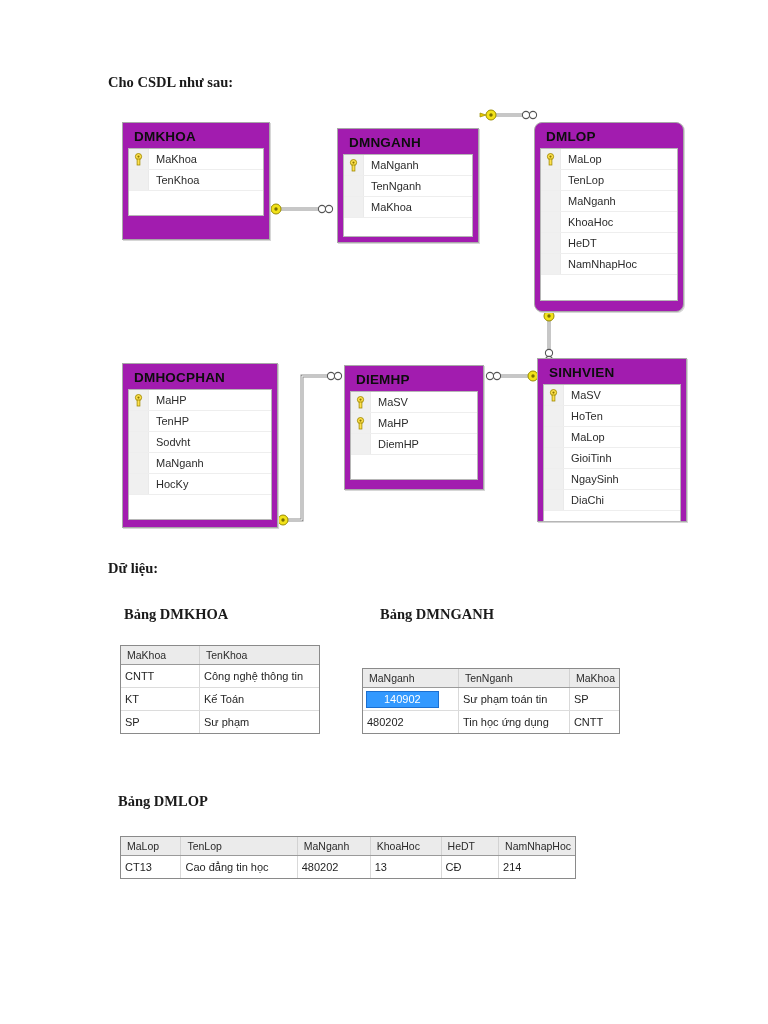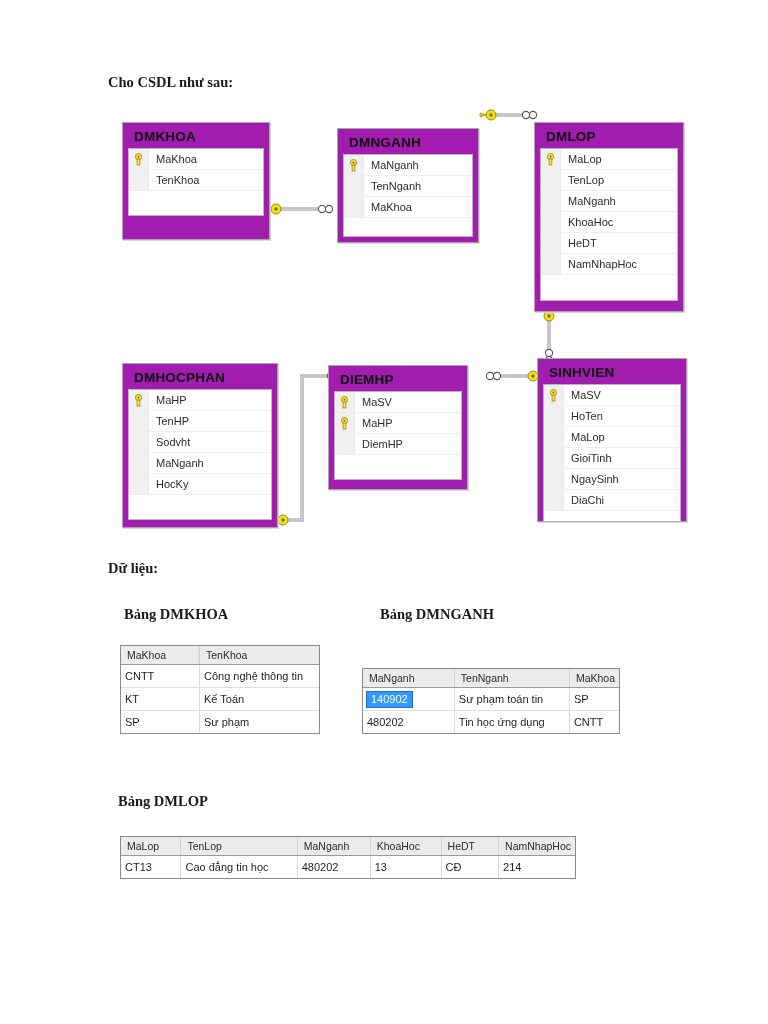--- a/index.html
+++ b/index.html
@@ -132,21 +132,21 @@
     padding: 3px 4px 3px 4px;
     white-space: nowrap;
     height: 16px;
   }
   .grid td:last-child { border-right: none; }
   .grid tr:last-child td { border-bottom: none; }
   .cell-sel {
     background: #3399ff;
     color: #ffffff;
     outline: 1px solid #1c6fd0;
-    padding: 1px 4px;
+    padding: 1px 17px;
     display: inline-block;
     line-height: 13px;
   }
 </style>
 </head>
 <body>
 
 <div class="doc-text" id="intro-line">Cho CSDL như sau:</div>
 <div class="doc-text" id="data-line">Dữ liệu:</div>
 <div class="doc-text" id="cap-dmkhoa">Bảng DMKHOA</div>
@@ -249,21 +249,21 @@
         <span class="er-fname">TenNganh</span>
       </div>
       <div class="er-field">
         <span class="er-gutter"></span>
         <span class="er-fname">MaKhoa</span>
       </div>
       <div class="er-filler" style="height:18px;"></div>
     </div>
   </div>
 
-  <div class="er-table" style="left:534px; top:22px; width:150px; height:190px;">
+  <div class="er-table" style="left:534px; top:22px; width:150px; height:190px;border-radius:8px;">
     <div class="er-title">DMLOP</div>
     <div class="er-fieldbox">
       <div class="er-field">
         <span class="er-gutter">
           <svg class="key-ico" viewBox="0 0 11 13">
               <circle cx="5.5" cy="3.6" r="3.1" fill="#ffe14d" stroke="#a08a00" stroke-width="0.9"></circle>
               <circle cx="5.5" cy="3.6" r="1.1" fill="#8a7600"></circle>
               <rect x="4.1" y="6" width="2.8" height="6" fill="#ffe14d" stroke="#a08a00" stroke-width="0.8"></rect>
             </svg>
         </span>
@@ -319,21 +319,21 @@
         <span class="er-fname">MaNganh</span>
       </div>
       <div class="er-field">
         <span class="er-gutter"></span>
         <span class="er-fname">HocKy</span>
       </div>
       <div class="er-filler" style="height:24px;"></div>
     </div>
   </div>
 
-  <div class="er-table" style="left:328px; top:265px; width:140px; height:125px;">
+  <div class="er-table" style="left:344px; top:265px; width:140px; height:125px;">
     <div class="er-title">DIEMHP</div>
     <div class="er-fieldbox">
       <div class="er-field">
         <span class="er-gutter">
           <svg class="key-ico" viewBox="0 0 11 13">
               <circle cx="5.5" cy="3.6" r="3.1" fill="#ffe14d" stroke="#a08a00" stroke-width="0.9"></circle>
               <circle cx="5.5" cy="3.6" r="1.1" fill="#8a7600"></circle>
               <rect x="4.1" y="6" width="2.8" height="6" fill="#ffe14d" stroke="#a08a00" stroke-width="0.8"></rect>
             </svg>
         </span>

